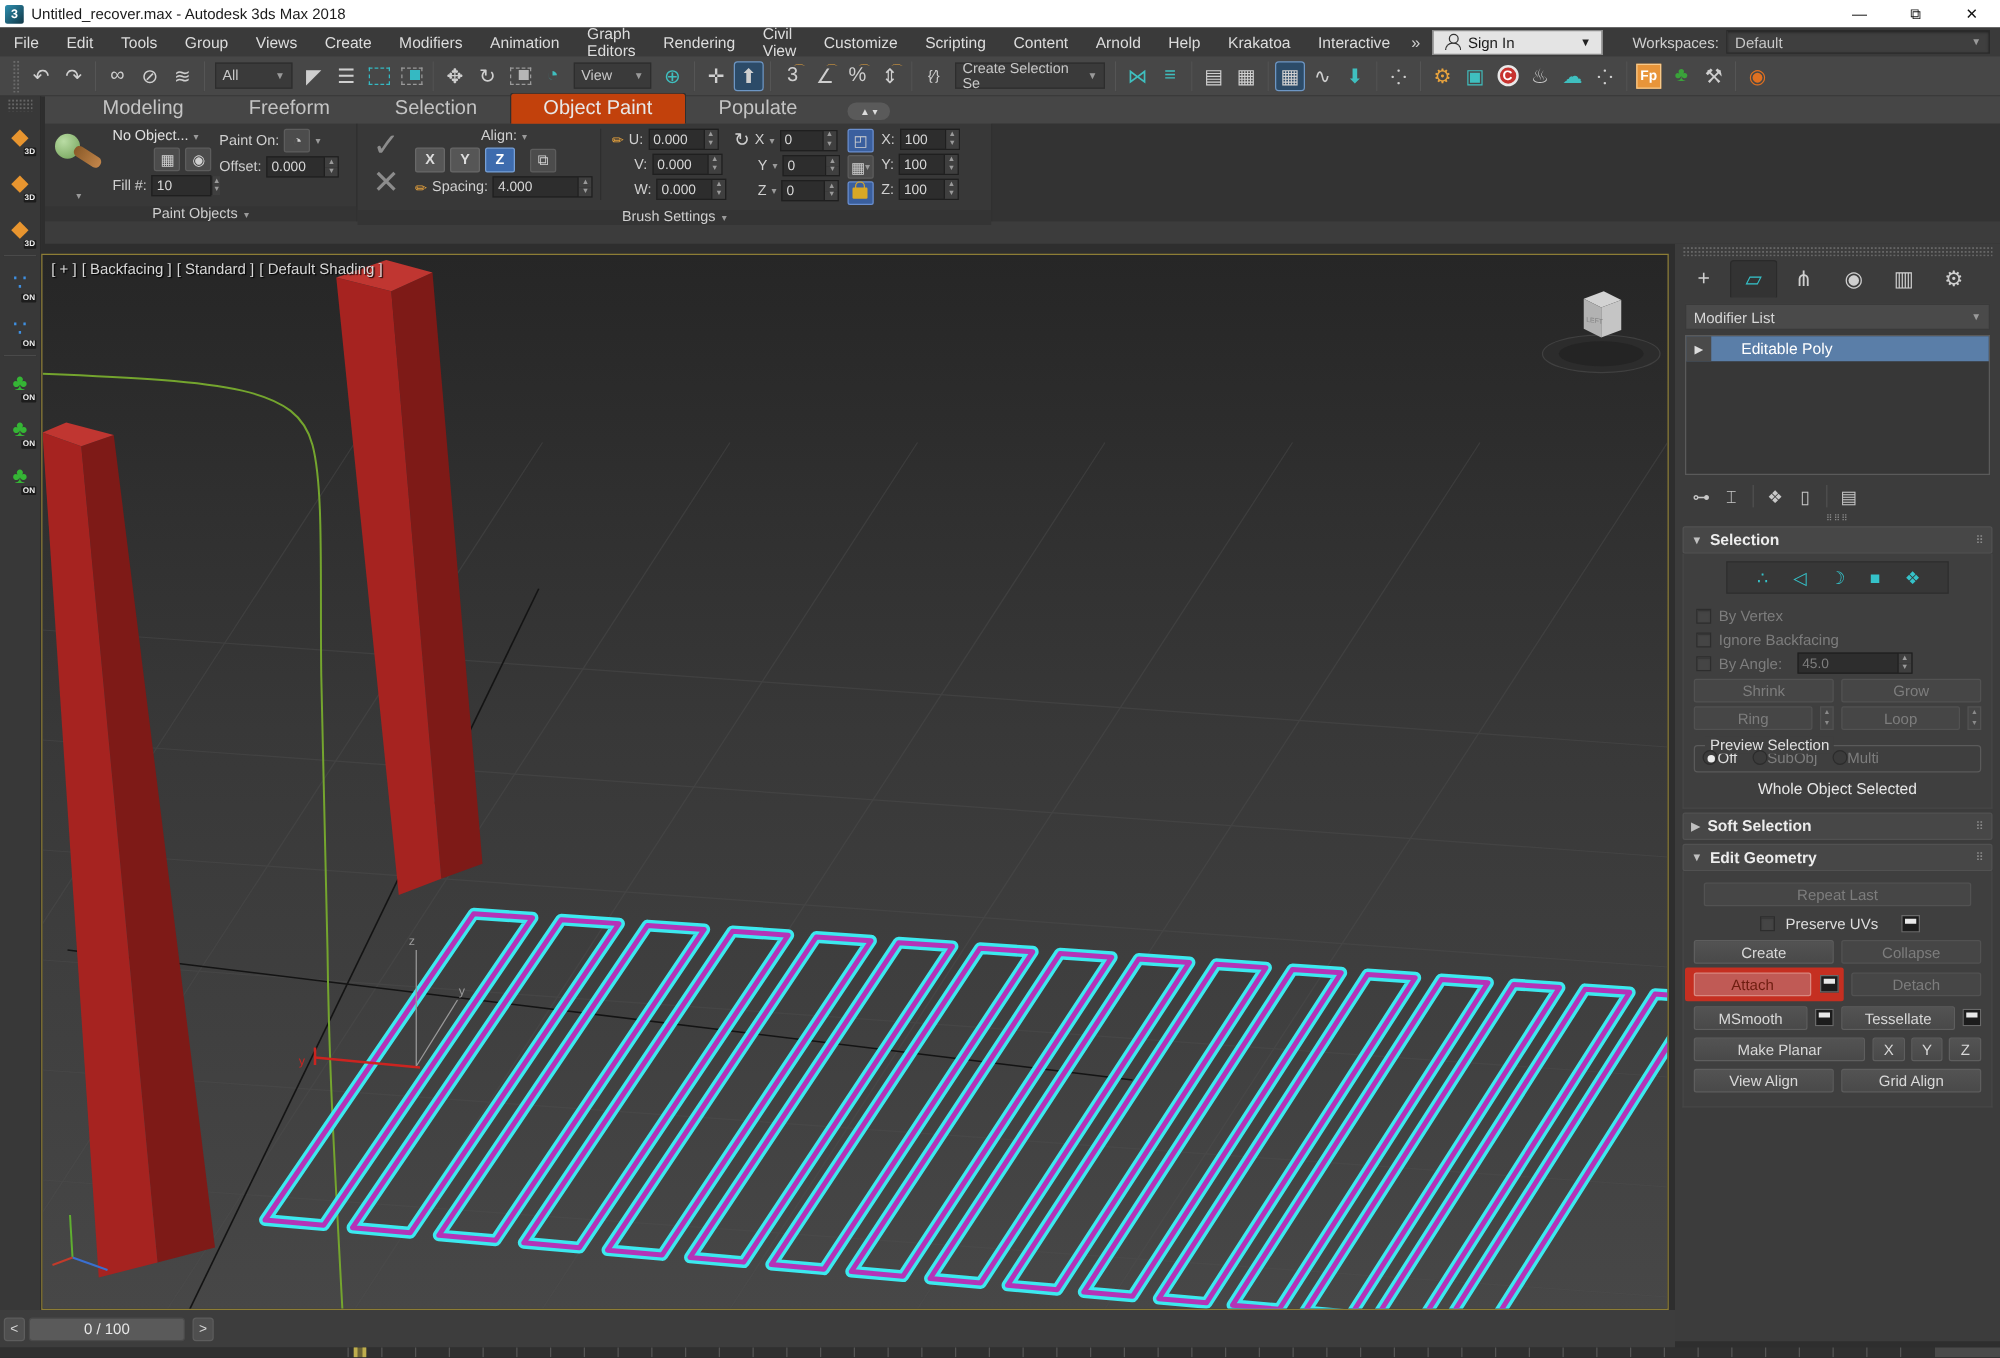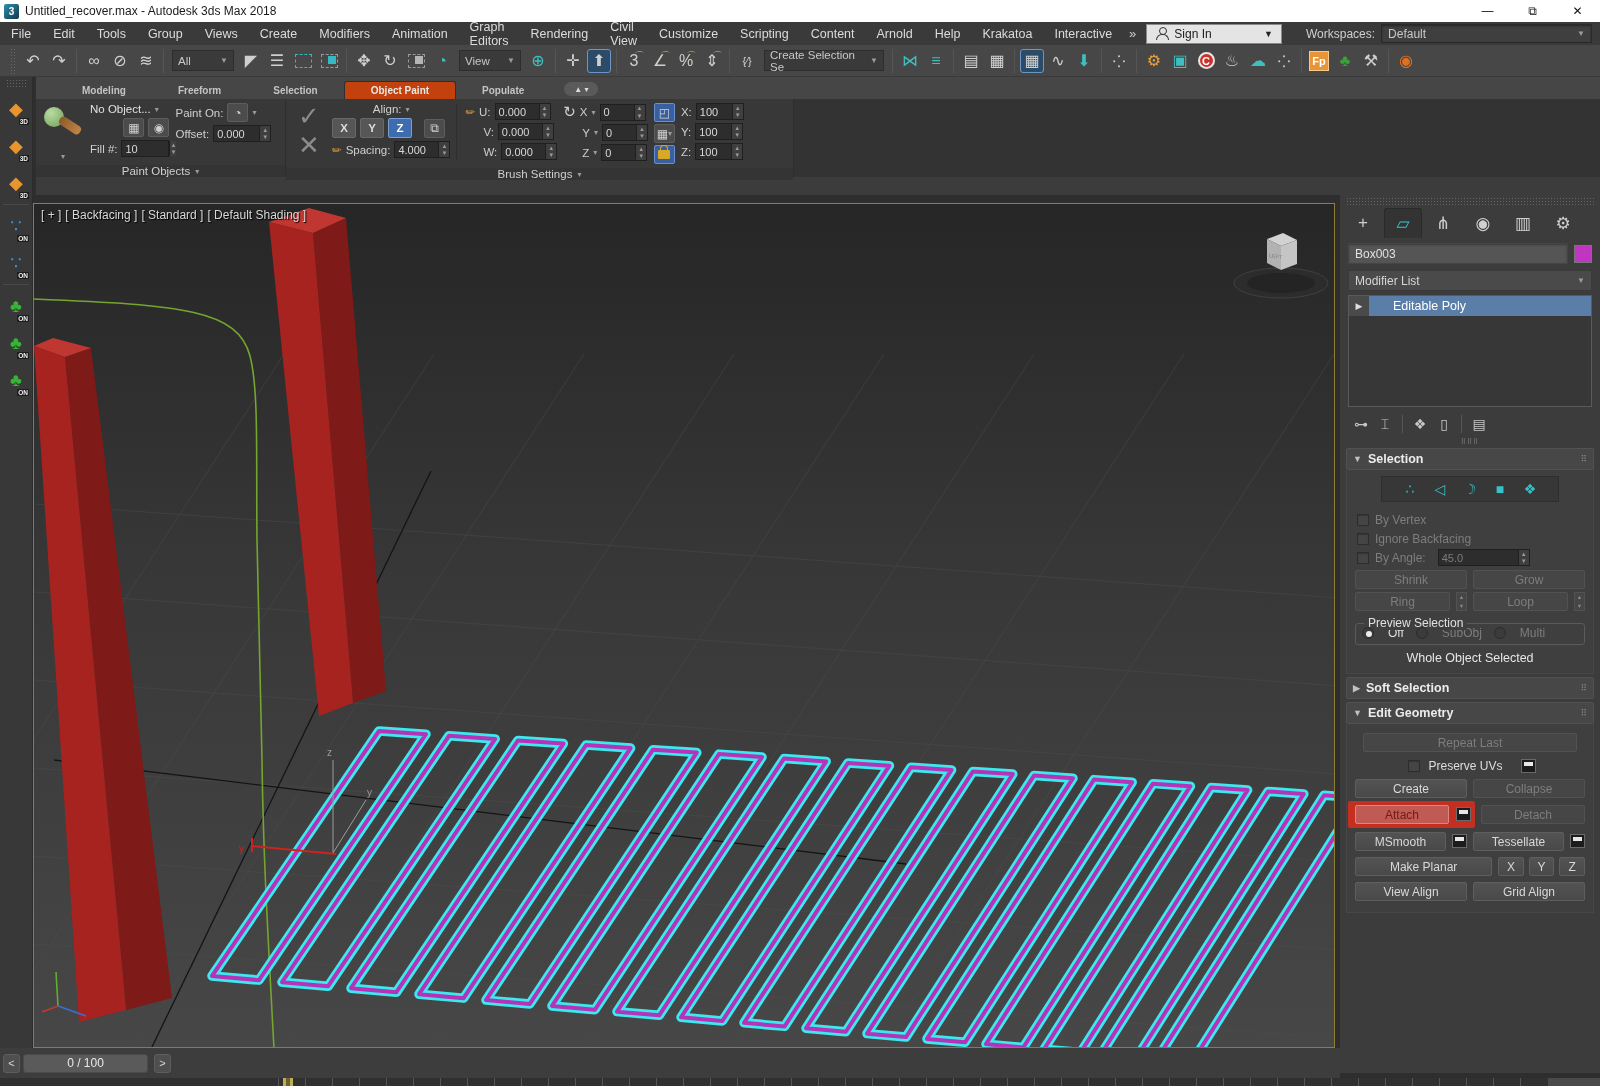--- a/index.html
+++ b/index.html
@@ -52,21 +52,21 @@
   .css-dashedfill::after { content:''; position:absolute; right:1px; top:1px; width:8px; height:8px; background:#35b9c2; }
   .css-dashedfill.gray::after { background:#b5b5b5; }
   .cbadge { width:17px; height:17px; border-radius:50%; background:#c8332f; color:#fff; font-size:11px; font-weight:bold;
             display:flex; align-items:center; justify-content:center; border:2px solid #e8e8e8; }
   .fpbox { width:20px; height:20px; background:#e8953a; border:1px solid #f7c98a; color:#fff; font-weight:bold;
            font-size:11px; display:flex; align-items:center; justify-content:center; }
 
   
   .ribbon { position:absolute; left:36px; top:77px; width:1564px; height:118px; background:#3c3c3c; }
   .ribbon-tabs { height:22px; background:#464646; display:flex; align-items:flex-end; padding-left:20px; }
-  .rtab { padding:3px 26px; color:#c4c4c4; font-size:10px;font-weight:bold; }
+  .rtab { padding:3px 26px; color:#c4c4c4; font-size:16px; }
   .rtab.active { background:#c2410c; color:#e8e8e8; border:1px solid #2f2f2f; border-bottom:none; border-radius:3px 3px 0 0; }
   .rtab-collapse { margin-left:14px; margin-bottom:3px; width:34px; height:14px; background:#5a5a5a; border-radius:7px;
                    display:flex; align-items:center; justify-content:center; color:#ddd; font-size:8px; }
   .ribbon-body { height:78px; background:#383838; display:flex; }
   .rpanel { border-right:1px solid #2e2e2e; display:flex; flex-direction:column; }
   .rpanel-content { flex:1; display:flex; align-items:flex-start; padding:4px 6px; gap:6px; }
   .rpanel-label { height:18px; background:#343434; color:#cfcfcf; display:flex; align-items:center; justify-content:center;
                   font-size:11.5px; gap:5px; }
   .ribbon-filler { flex:1; background:#333333; }
   .brush-big { width:42px; height:46px; position:relative; }
@@ -147,21 +147,21 @@
           font-family:"Liberation Sans", sans-serif; }
   .pbtn.dis { color:#7d7d7d; background:#464646; border-color:#525252; }
   .row2 { display:flex; gap:6px; margin:3px 2px; }
   .row2 .pbtn { flex:1; }
   .spin-mini { display:inline-flex; flex-direction:column; width:11px; height:19px; border:1px solid #525252; background:#464646; }
   .spin-mini span { flex:1; font-size:5.5px; color:#8a8a8a; display:flex; align-items:center; justify-content:center; }
   .groupbox { border:1px solid #5a5a5a; border-radius:3px; margin:8px 2px 4px 2px; padding:2px 6px 4px 6px; position:relative; }
   .gb-title { position:absolute; top:-8px; left:8px; background:#3f3f3f; padding:0 4px; font-size:12px; color:#e0e0e0; }
   .radio { width:12px; height:12px; border-radius:50%; background:#3b3b3b; border:1px solid #2c2c2c; display:inline-block; position:relative; }
   .radio.sel::after { content:''; position:absolute; left:2.5px; top:2.5px; width:6px; height:6px; border-radius:50%; background:#ececec; }
-  .radio-item { display:flex; align-items:center; gap:14px; }
+  .radio-item { display:flex; align-items:center; gap:0; }
   .radio-grid { display:grid; grid-template-columns:1fr 1fr; gap:4px 6px; }
   .sbox { width:15px; height:14px; background:#1c1c1c; border:1px solid #6a6a6a; position:relative; }
   .sbox::after { content:''; position:absolute; left:2px; top:2px; right:2px; height:4px; background:#e8e8e8; }
   .attach-wrap { position:relative; flex:1; }
   .attach-hl { position:absolute; left:-7px; top:-4px; right:-26px; bottom:-4px; background:#c52f21; border-radius:2px; }
   .attach-btn { position:relative; height:19px; background:#c05a55; border:1px solid #d98880; border-radius:2px;
                 color:#6e1d10; display:flex; align-items:center; justify-content:center; font-size:12px; }
   .attach-sbox { position:absolute; right:-22px; top:2px; }
   .status-text { text-align:center; color:#e6e6e6; margin-top:6px; font-size:12.5px; }
 
@@ -379,21 +379,21 @@
             </div>
             <div class="rrow" id="align-axis-buttons">
                 <span class="axis-btn">X</span>
                 <span class="axis-btn">Y</span>
                 <span class="axis-btn on">Z</span>
                 <span class="mini-btn" style="margin-left: 8px;">⧉</span>
               </div>
             <div class="rrow">
               <span style="color:#e8a33d;">✏</span>
               <span>Spacing:</span>
-              <span id="spacing-spinner"><span class="spin" style="width: 56px;">
+              <span id="spacing-spinner"><span class="spin" style="width: 80px;">
                     <span class="spin-val" style="flex: 1 1 0%;">4.000</span>
                     <span class="spin-btns">
                       <span>▲</span>
                       <span>▼</span>
                     </span>
                   </span></span>
             </div>
           </div>
           <div class="rcol" style="border-left:1px solid #2e2e2e; padding-left:8px;" id="uvw-col">
               <div class="rrow">
@@ -664,24 +664,20 @@
   <div class="cmdpanel">
     <div class="cp-topgrip"></div>
     <div class="cp-tabs" id="cp-tabs">
         <div class="cp-tab">+</div>
         <div class="cp-tab active">▱</div>
         <div class="cp-tab">⋔</div>
         <div class="cp-tab">◉</div>
         <div class="cp-tab">▥</div>
         <div class="cp-tab">⚙</div>
       </div>
-    <div class="cp-name-row">
-      <div class="cp-name-field">Box003</div>
-      <div class="cp-swatch" style="background: rgb(193, 54, 193);"></div>
-    </div>
     <div class="cp-modlist">
       <span>Modifier List</span>
       <span class="dd-caret">▼</span>
     </div>
     <div class="cp-stack" id="cp-stack">
         <div class="stack-row selected">
           <span class="stack-arrow">▶</span>
           <span class="stack-label">Editable Poly</span>
         </div>
       </div>

